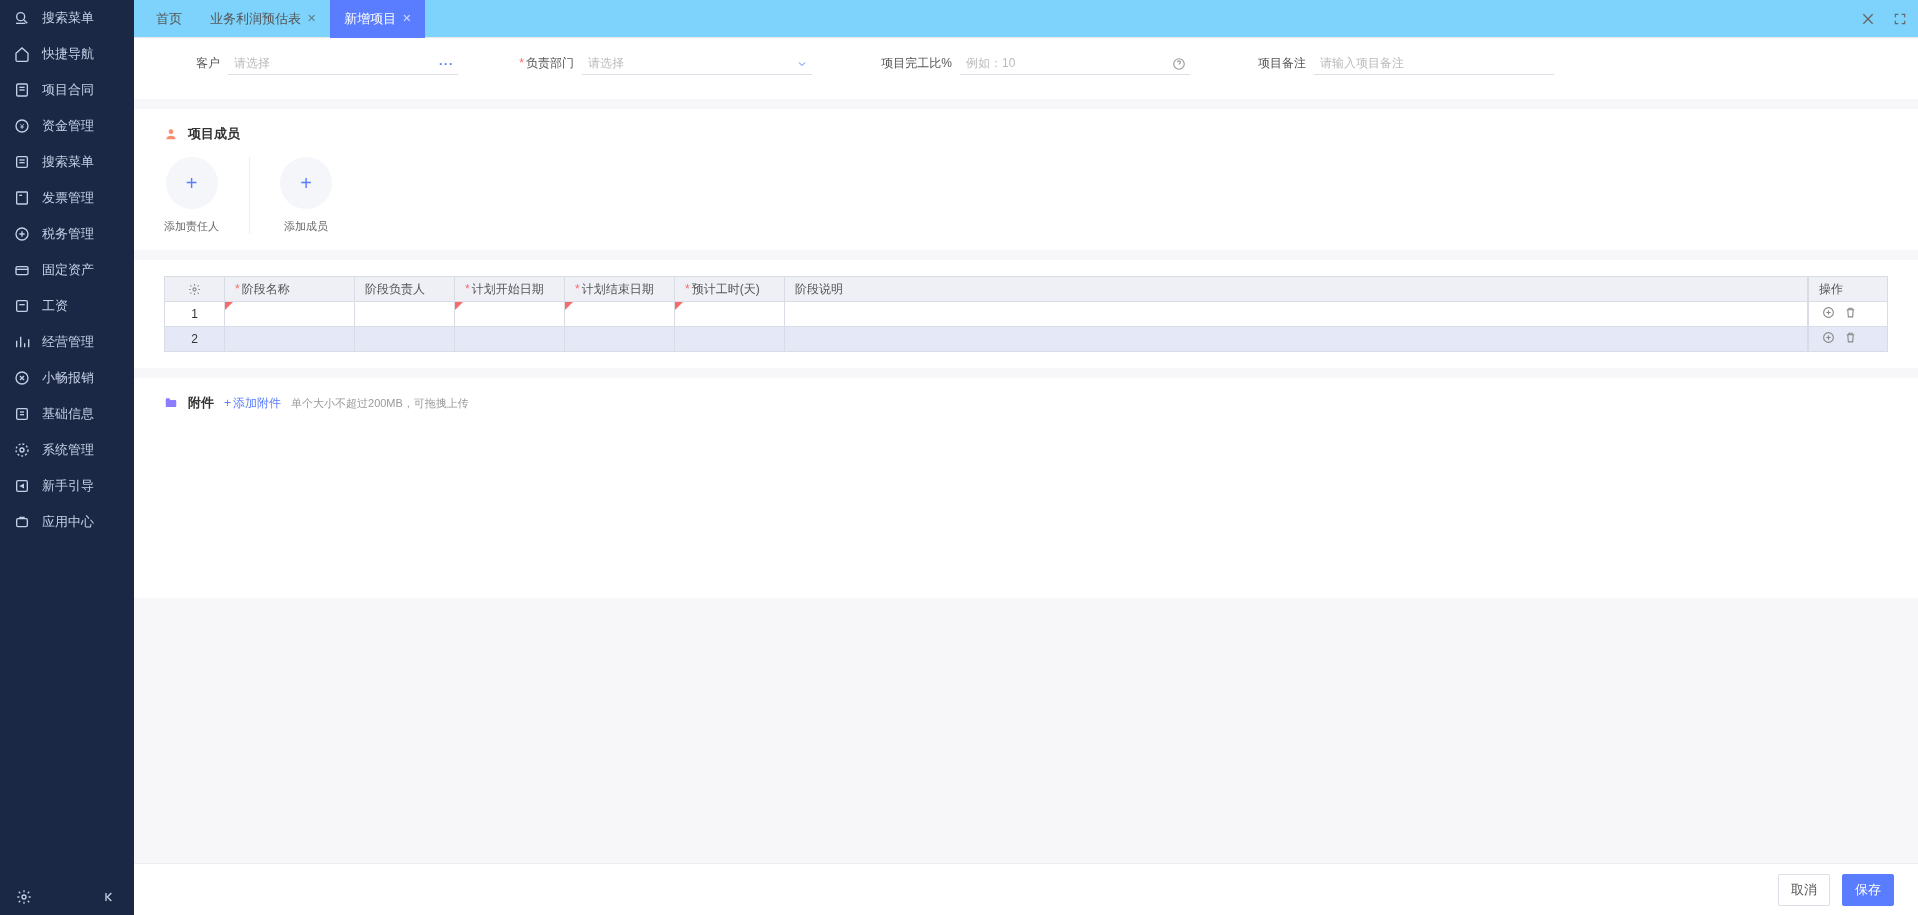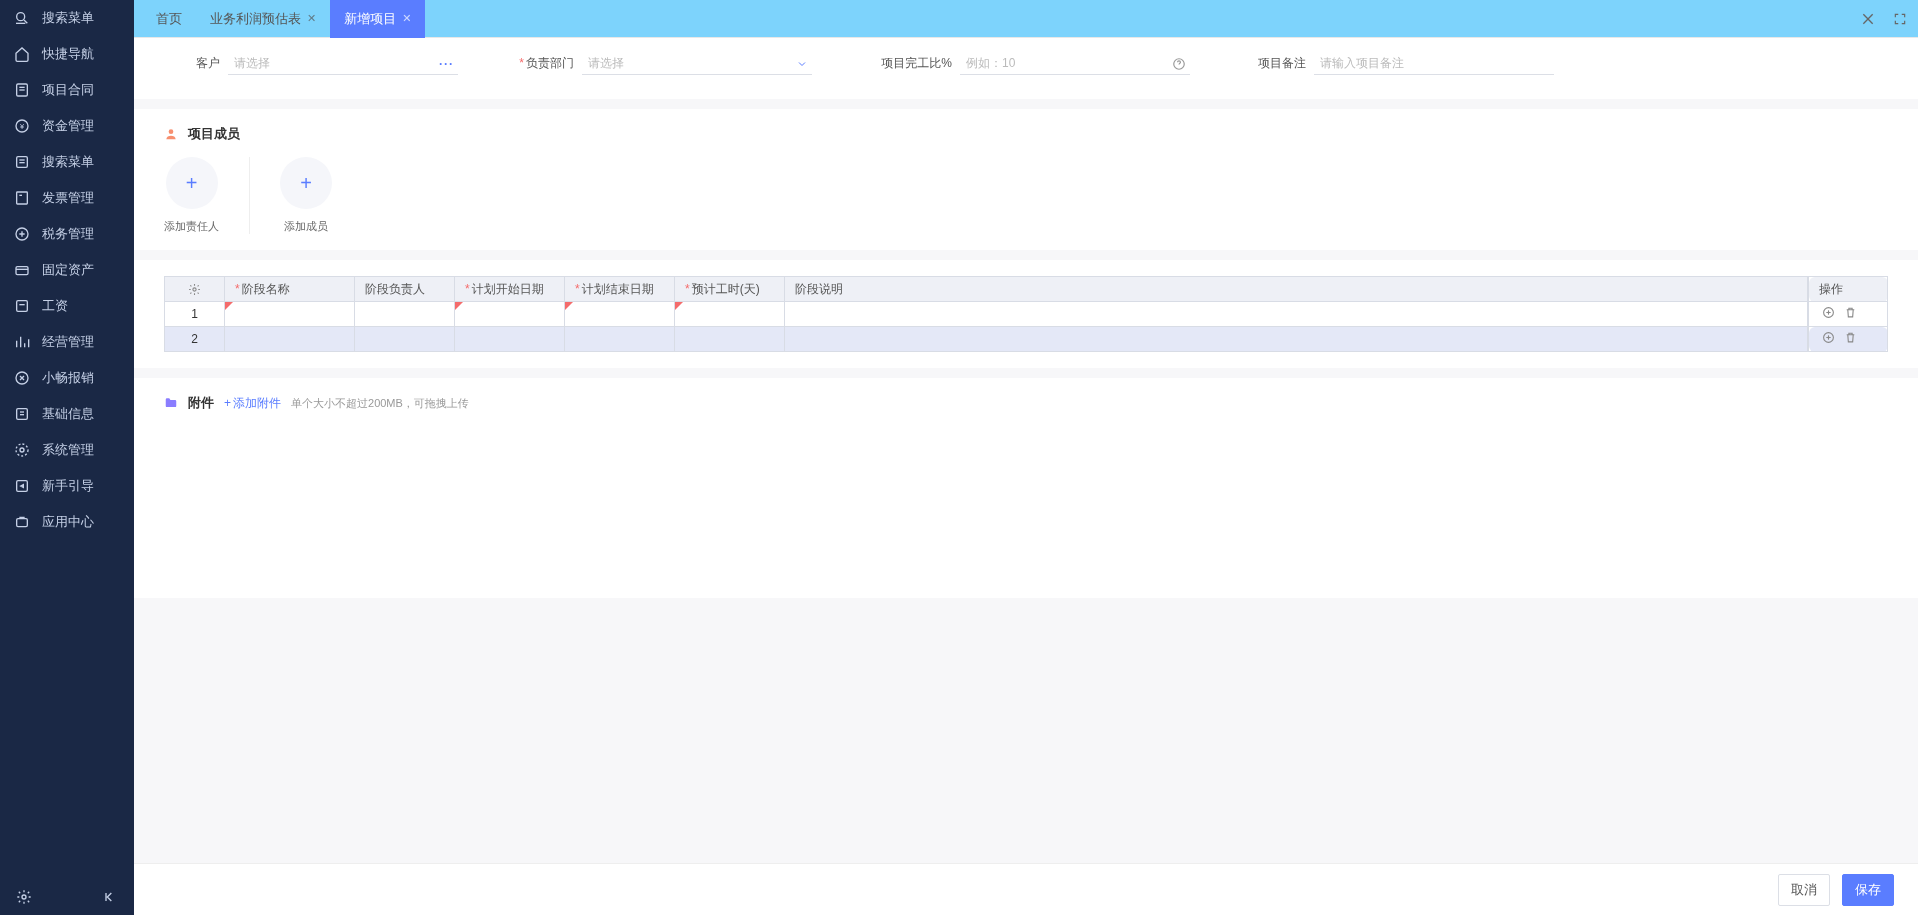--- a/index.html
+++ b/index.html
@@ -59,21 +59,21 @@
     .stage-table th, .stage-table td { border: 1px solid #d8dce5; padding: 0; height: 25px; font-size: 12px; font-weight: normal; text-align: left; }
     .stage-table th { background: #eef0f6; color: #555; padding: 0 10px; }
     .stage-table td { background: #fff; padding: 0 10px; }
     .stage-table tr.row-highlight td { background: #e4e8f7; }
     .col-idx { width: 60px; text-align: center !important; }
     .col-name { width: 130px; }
     .col-owner { width: 100px; }
     .col-date { width: 110px; }
     .col-hours { width: 110px; }
     .col-desc { }
-    .col-ops { width: 80px; text-align: right; border-radius: 6px; }
+    .col-ops { width: 80px; text-align: right; }
     .th-req { color: #f56c6c; margin-right: 2px; }
     .red-corner { position: relative; }
     .red-corner::before { content: ""; position: absolute; top: 0; left: 0; border-top: 8px solid #f56c6c; border-right: 8px solid transparent; }
     .row-op { color: #888; cursor: pointer; margin: 0 3px; display: inline-flex; }
     .gear-th { text-align: center !important; }
     
     
     .add-attach { color: #5a7dff; cursor: pointer; font-size: 12px; display: inline-flex; align-items: center; gap: 2px; }
     
     

